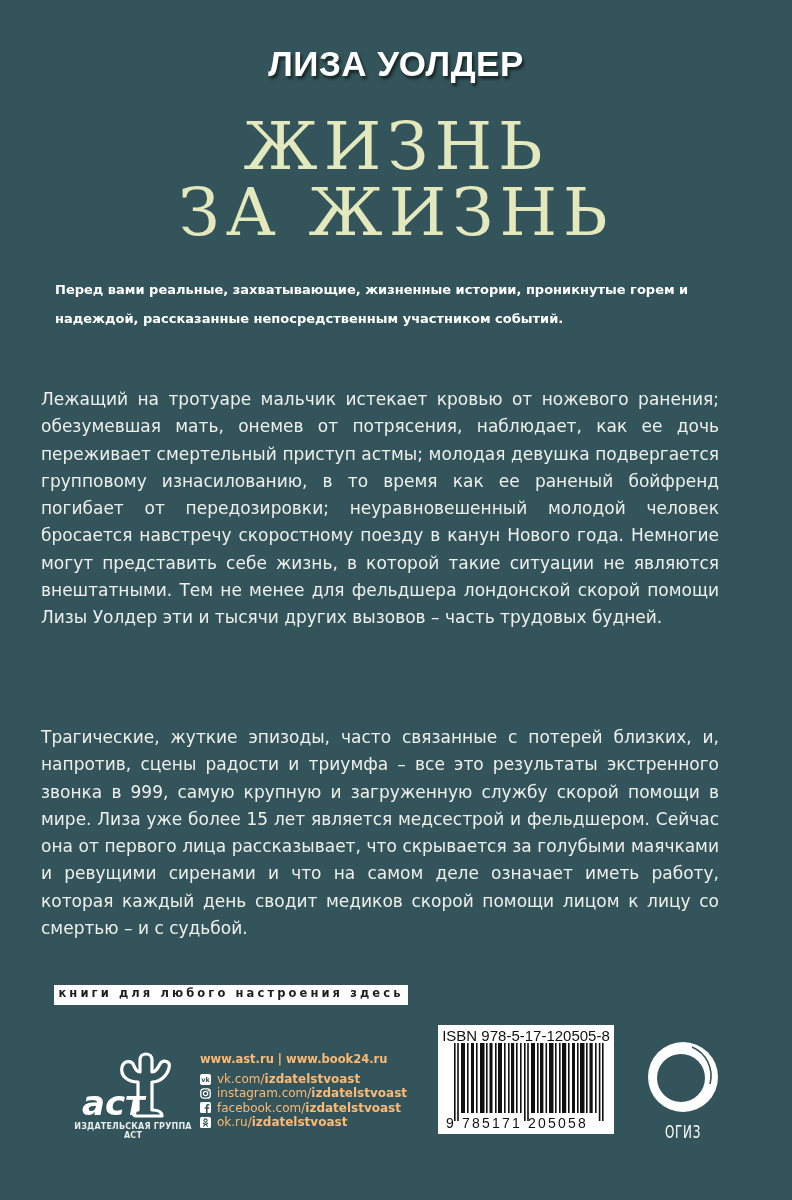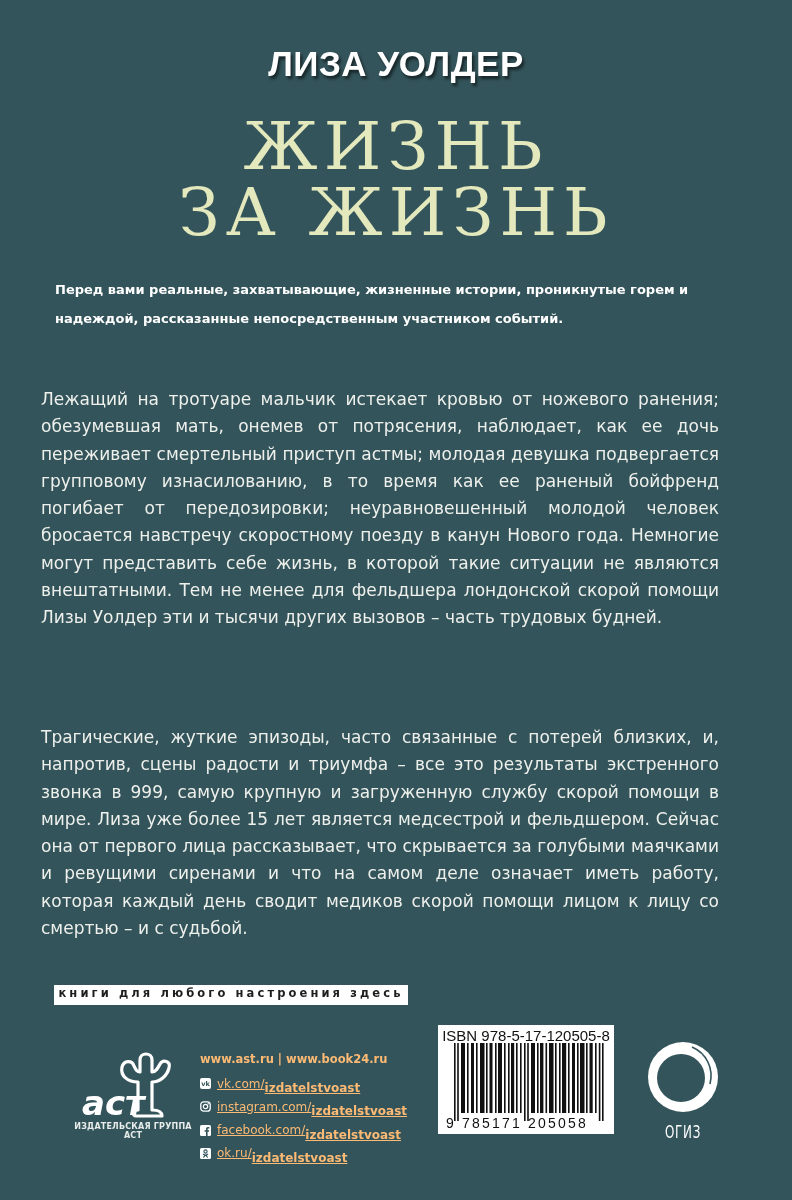--- a/index.html
+++ b/index.html
@@ -51,23 +51,23 @@
     text-align:center; white-space:nowrap;
   }
   .ast-logo { position:absolute; left:76px; top:1052px; width:100px; height:70px; }
   .ast-caption {
     position:absolute; left:68px; top:1122px; width:130px;
     text-align:center; font-size:8px; font-weight:bold; letter-spacing:0.2px;
     font-family:"DejaVu Sans", sans-serif; color:#e8ecea;
   }
   .links { position:absolute; left:200px; top:1052px; font-family:"DejaVu Sans", sans-serif; color:#fdba74; }
   .links .web { font-weight:bold; font-size:11.5px; line-height:14px; margin-bottom:6px; }
-  .links .row { display:flex; align-items:center; font-size:12px; line-height:14.3px; white-space:nowrap;text-decoration:underline; }
+  .links .row { display:flex; align-items:center; font-size:12px; line-height:14.3px; white-space:nowrap; }
   .links .row .ic { width:11px; height:11px; margin-right:6px; display:inline-flex; align-items:center; justify-content:center; }
-  .links .row b { font-weight:bold;margin-top:9px; }
+  .links .row b { font-weight:bold; }
 
   .isbn-box {
     position:absolute; left:438px; top:1025px; width:176px; height:109px;
     background:#ffffff;
   }
   .isbn-top {
     position:absolute; left:0; top:2px; width:176px; text-align:center;
     font-family:"Liberation Sans", sans-serif; font-size:15px; color:#111;
   }
   .barcode { position:absolute; left:16px; top:18px; width:150px; height:78px; }

